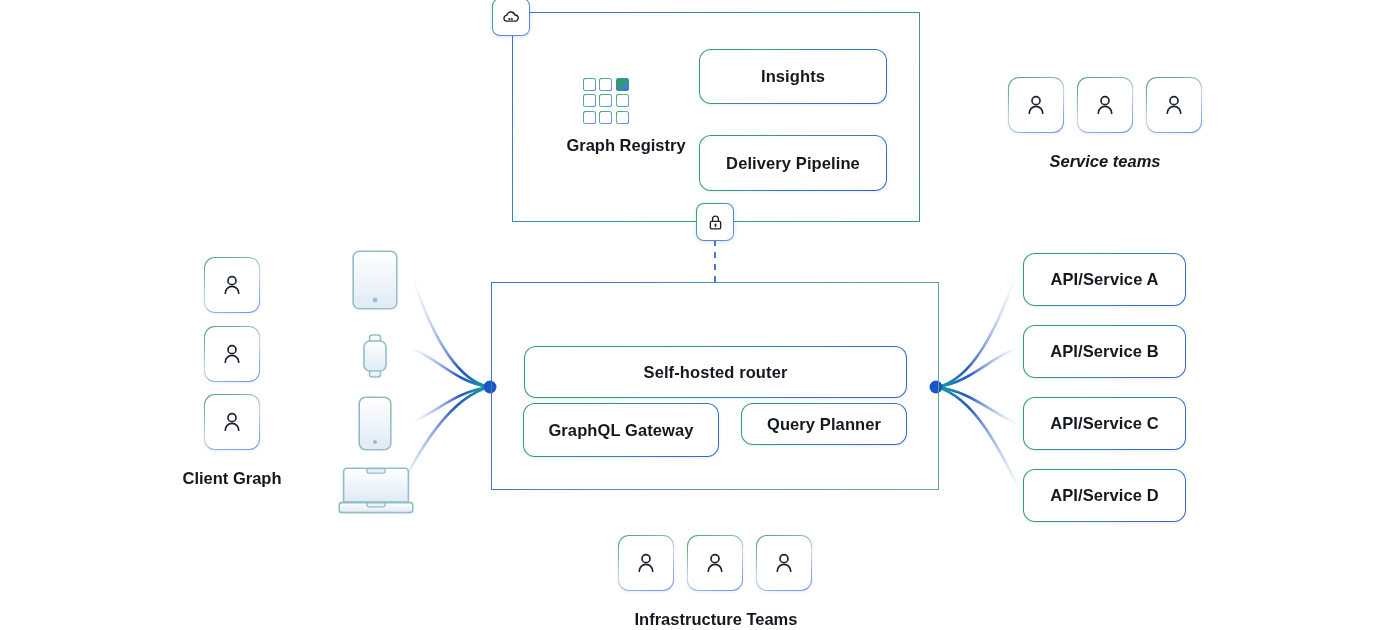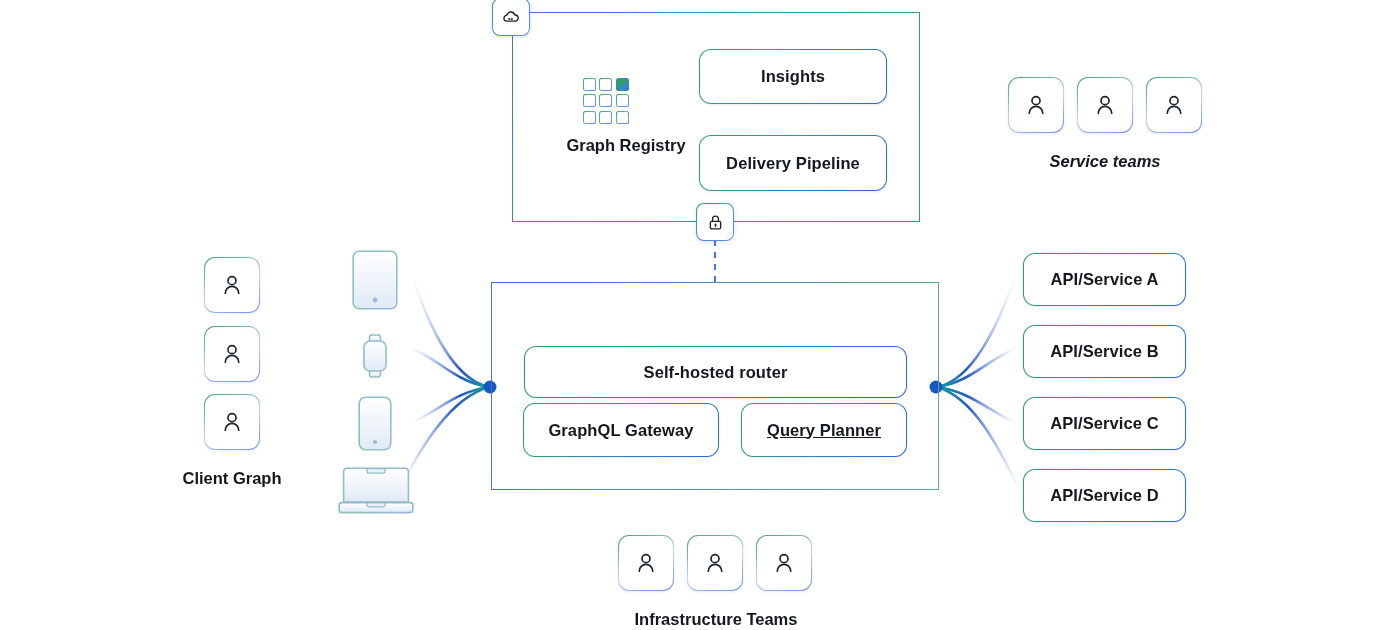--- a/index.html
+++ b/index.html
@@ -177,21 +177,21 @@
   </div>
   <div class="caption" style="left:526px; top:136px; width:200px;text-align:center;">Graph Registry</div>
 
   <div class="gcard" style="left:699px; top:49px; width:188px; height:55px;">Insights</div>
   <div class="gcard" style="left:699px; top:135px; width:188px; height:56px;">Delivery Pipeline</div>
 
   <div class="zone zone-main" style="left:491px; top:282px; width:448px; height:208px;"></div>
 
   <div class="gcard" style="left:524px; top:318px; width:383px; height:52px;margin-top:28px;">Self-hosted router</div>
   <div class="gcard" style="left:523px; top:403px; width:196px; height:54px;text-align:center;">GraphQL Gateway</div>
-  <div class="gcard" style="left:741px; top:403px; width:166px; height:54px;text-decoration:underline;">Query Planner</div>
+  <div class="gcard" style="left:741px; top:403px; width:166px; height:42px;">Query Planner</div>
 
   <div class="avatar" style="left:204px; top:257px;">
     <svg width="26" height="26" viewBox="0 0 24 24" fill="none" stroke="#1d2430" stroke-width="1.55" stroke-linecap="round">
       <circle cx="12" cy="8" r="3.7"></circle>
         <path d="M5.8,19.5 a6.2,6.2 0 0 1 12.4,0"></path>
     </svg>
   </div>
   <div class="avatar" style="left:204px; top:326px;">
     <svg width="26" height="26" viewBox="0 0 24 24" fill="none" stroke="#1d2430" stroke-width="1.55" stroke-linecap="round">
       <circle cx="12" cy="8" r="3.7"></circle>

